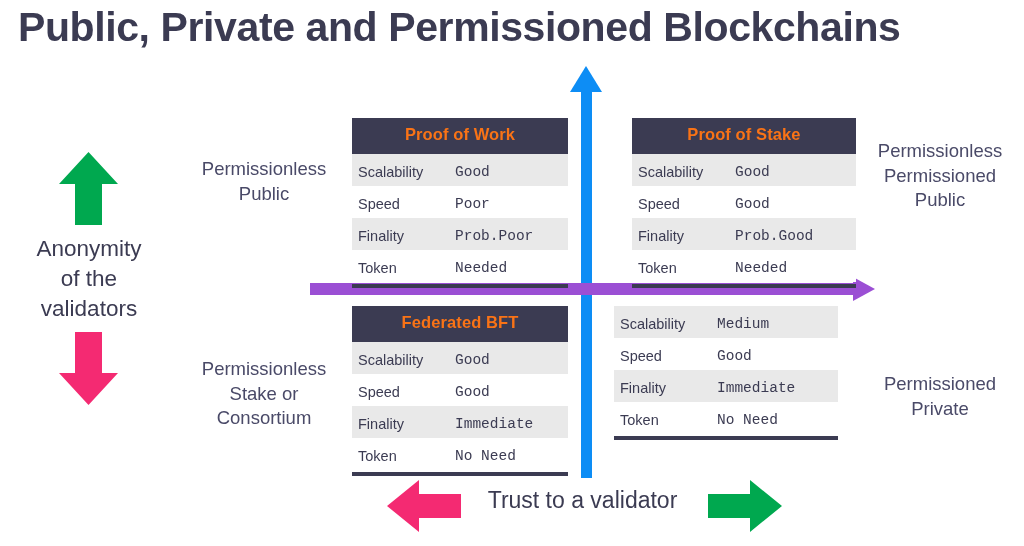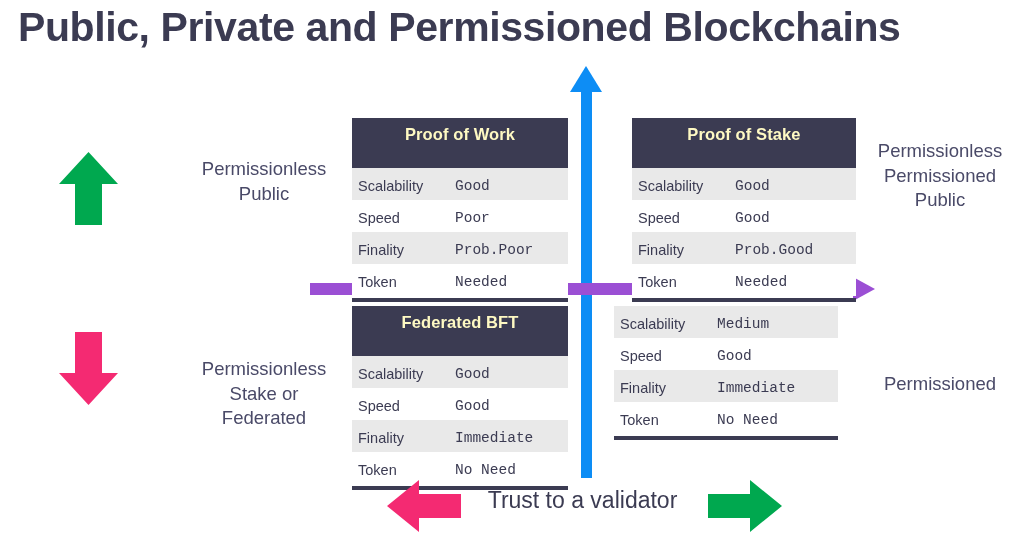--- a/index.html
+++ b/index.html
@@ -50,24 +50,24 @@
   
   .qtable { position: absolute; width: 216px; }
   .qtable.tl { left: 352px; top: 118px; }
   .qtable.tr { left: 632px; top: 118px; }
   .qtable.bl { left: 352px; top: 306px; }
   .qtable.br { left: 614px; top: 306px; width: 224px; }
   .qtable.tr { width: 224px; }
 
   .qt-head {
     background: #3b3b52;
-    color: #fef9c3;
+    color: #f97316;
     font-size: 16.5px; font-weight: bold;
     text-align: center;
-    padding: 7px 4px 24px;
+    padding: 7px 4px 10px;
     letter-spacing: 0.1px;
   }
   .qt-row {
     display: flex;
     font-size: 14.5px;
     color: #3b3b52;
     padding: 10px 0 6px 6px;
     align-items: center;
   }
   .qt-row.odd { background: #e9e9e9; }
@@ -130,20 +130,25 @@
   <div class="v-axis-line"></div>
 
   <div class="h-axis-line"></div>
   <div class="h-axis-head"></div>
 
   <div class="arrow-up-green">
     <svg viewBox="0 0 63 77" width="63" height="77" aria-hidden="true">
       <polygon points="31.5,2 61,34 45,34 45,75 18,75 18,34 2,34" fill="#00a84f"></polygon>
     </svg>
   </div>
+  <div class="anon-text">
+    <div>Anonymity</div>
+    <div>of the</div>
+    <div>validators</div>
+  </div>
   <div class="arrow-down-pink">
     <svg viewBox="0 0 63 77" width="63" height="77" aria-hidden="true">
       <polygon points="31.5,75 61,43 45,43 45,2 18,2 18,43 2,43" fill="#f42a72"></polygon>
     </svg>
   </div>
 
   <div class="qtable tl">
     <div class="qt-head">Proof of Work</div>
     <div class="qt-row odd">
       <span class="qt-key">Scalability</span>
@@ -227,31 +232,32 @@
   </div>
 
   <div class="side-label left-top">
     <div>Permissionless</div>
     <div>Public</div>
   </div>
 
   <div class="side-label left-bottom">
     <div>Permissionless</div>
     <div>Stake or</div>
-    <div>Federated</div>
+    <div>Consortium</div>
   </div>
 
   <div class="side-label right-top">
     <div>Permissionless</div>
     <div>Permissioned</div>
     <div>Public</div>
   </div>
 
   <div class="side-label right-bottom">
     <div>Permissioned</div>
+    <div>Private</div>
   </div>
 
   <div class="arrow-left-pink">
     <svg viewBox="0 0 78 56" width="78" height="56" aria-hidden="true">
       <polygon points="2,28 34,2 34,16 76,16 76,40 34,40 34,54" fill="#f42a72"></polygon>
     </svg>
   </div>
   <div class="trust-text">Trust to a validator</div>
   <div class="arrow-right-green">
     <svg viewBox="0 0 78 56" width="78" height="56" aria-hidden="true">

